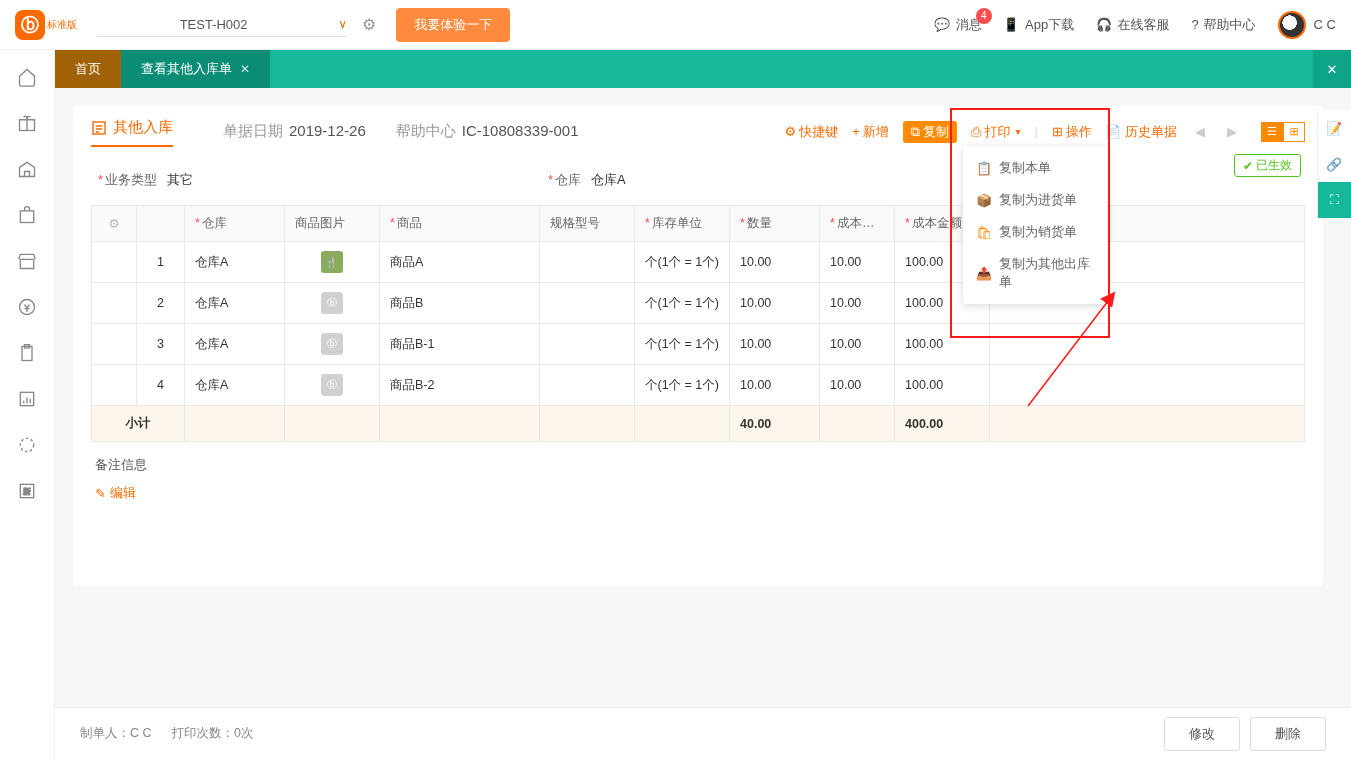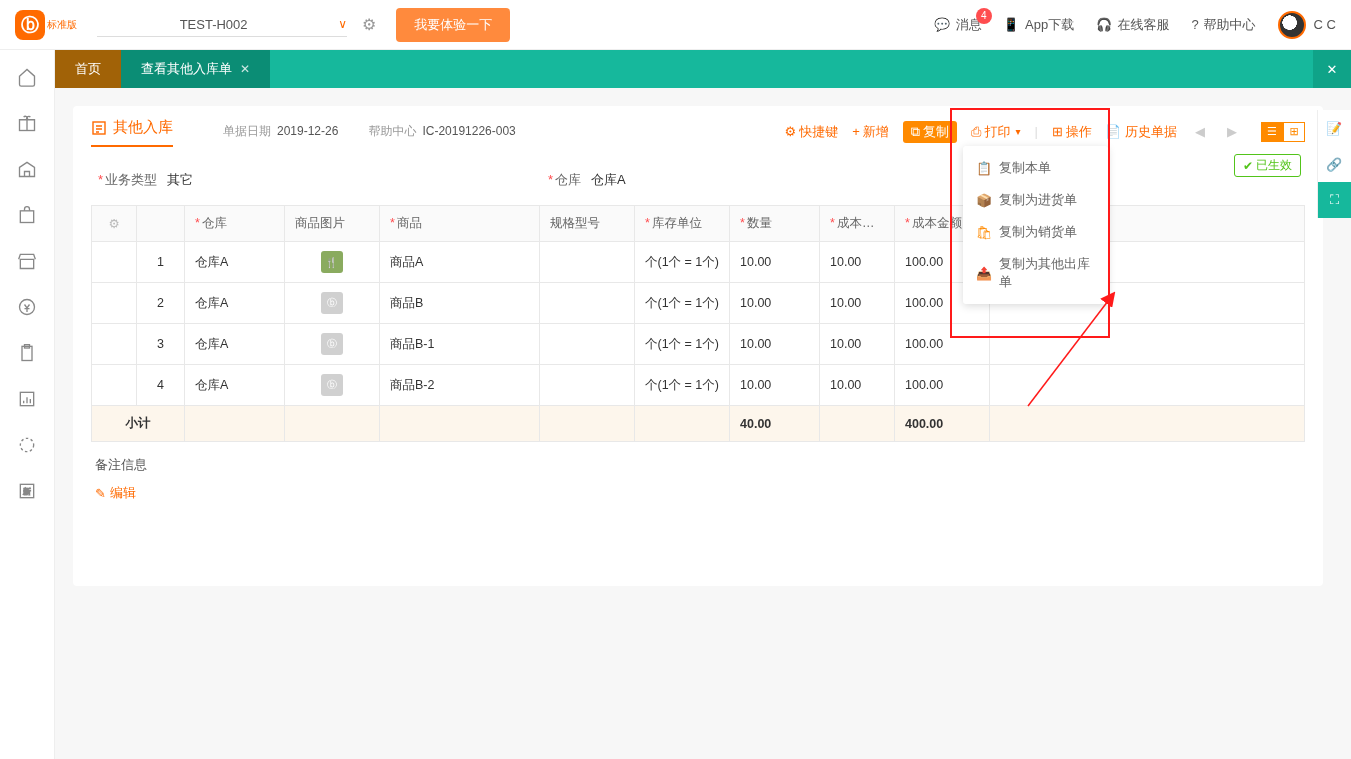--- a/index.html
+++ b/index.html
@@ -47,21 +47,21 @@
 .tab-bar-spacer { flex: 1; }
 .tab-bar-x { width: 38px; display: flex; align-items: center; justify-content: center; background: #0fa388; cursor: pointer; }
 
 
 .content { flex: 1; padding: 18px 28px 0 18px; position: relative; overflow: hidden; background: #f7f7f7; }
 .card { background: #fff; border-radius: 4px; padding: 0 0 20px 0; min-height: 480px; position: relative; }
 
 .doc-header { display: flex; align-items: center; padding: 12px 18px 6px 18px; border-bottom: 2px solid transparent; position: relative; }
 .doc-tab { display: flex; align-items: center; gap: 6px; color: #ff6a00; font-size: 15px; font-weight: 500; padding-bottom: 8px; border-bottom: 2px solid #ff6a00; margin-bottom: -2px; }
 .doc-tab .ic { width: 16px; height: 16px; }
-.doc-meta { margin-left: 50px; display: flex; gap: 30px; color: #999; font-size: 12px; align-items: center; justify-content: space-between; }
+.doc-meta { margin-left: 50px; display: flex; gap: 30px; color: #999; font-size: 15px; align-items: center; justify-content: space-between; }
 .doc-meta span.val { color: #555; margin-left: 6px; }
 .doc-actions { margin-left: auto; display: flex; align-items: center; gap: 14px; color: #888; font-size: 13px; }
 .doc-action { display: flex; align-items: center; gap: 3px; cursor: pointer; }
 .doc-action.orange { color: #ff6a00; }
 .copy-btn { background: #ff8a00; color: #fff; padding: 2px 8px; border-radius: 3px; display: flex; align-items: center; gap: 3px; }
 .view-toggle { display: flex; gap: 0; margin-left: 6px; }
 .vt { width: 22px; height: 20px; border: 1px solid #ff8a00; display: flex; align-items: center; justify-content: center; font-size: 11px; cursor: pointer; }
 .vt.active { background: #ff8a00; color: #fff; }
 .vt:not(.active) { color: #ff8a00; background: #fff; }
 .arrow-nav { color: #ccc; cursor: pointer; padding: 0 4px; }
@@ -238,21 +238,21 @@
               <span class="ic">
                   <svg viewBox="0 0 16 16" width="16" height="16" fill="none" stroke="#ff6a00" stroke-width="1.4">
                     <rect x="2" y="2" width="12" height="12"></rect>
                     <path d="M5 6h6M5 9h6M5 12h3"></path>
                   </svg>
                 </span>
               <span>其他入库</span>
             </div>
             <div class="doc-meta">
               <div><span>单据日期</span><span class="val">2019-12-26</span></div>
-              <div><span>帮助中心</span><span class="val">IC-20191226-003</span></div>
+              <div><span>帮助中心</span><span class="val">IC-10808339-001</span></div>
             </div>
             <div class="doc-actions">
               <div class="doc-action orange">
                   <span>⚙</span>
                   <span>快捷键</span>
                 </div>
               <div class="doc-action orange">
                   <span>+</span>
                   <span>新增</span>
                 </div>
@@ -439,13 +439,22 @@
       </div>
     </div>
   </div>
 
   <div class="right-rail">
     <div class="right-rail-item">📝</div>
     <div class="right-rail-item">🔗</div>
     <div class="right-rail-item active">⛶</div>
   </div>
 
+  <div class="footer">
+    <div class="footer-info">
+      <span><span>制单人：</span><span>C C</span></span>
+      <span><span>打印次数：</span><span>0次</span></span>
+    </div>
+    <div class="footer-spacer"></div>
+    <button class="footer-btn">修改</button>
+    <button class="footer-btn">删除</button>
+  </div>
 </div>
 
 </body></html>

